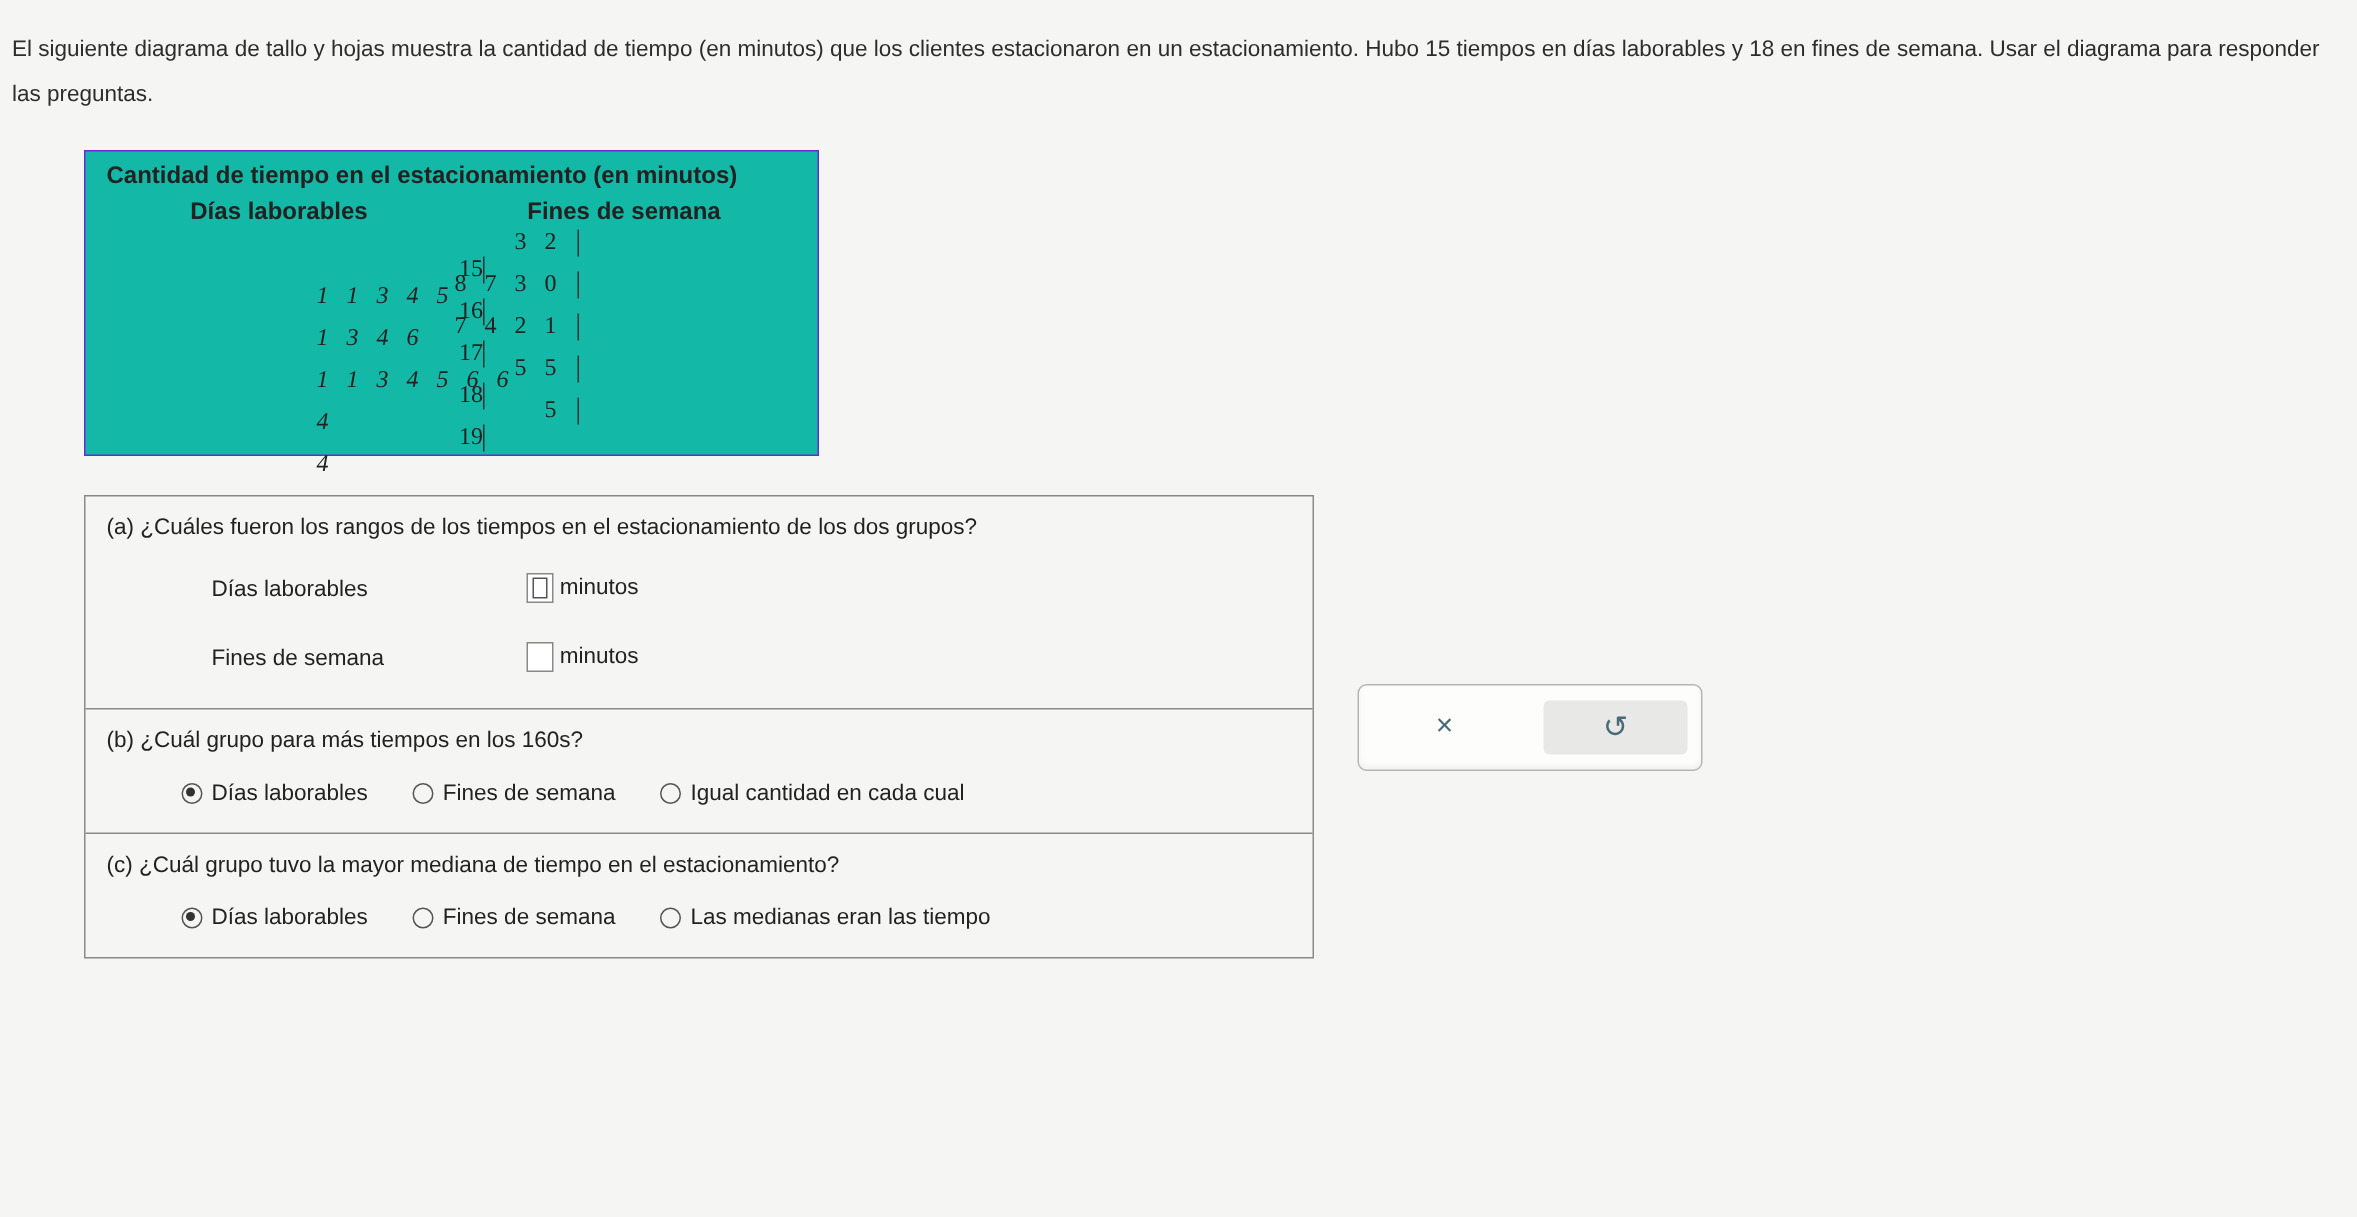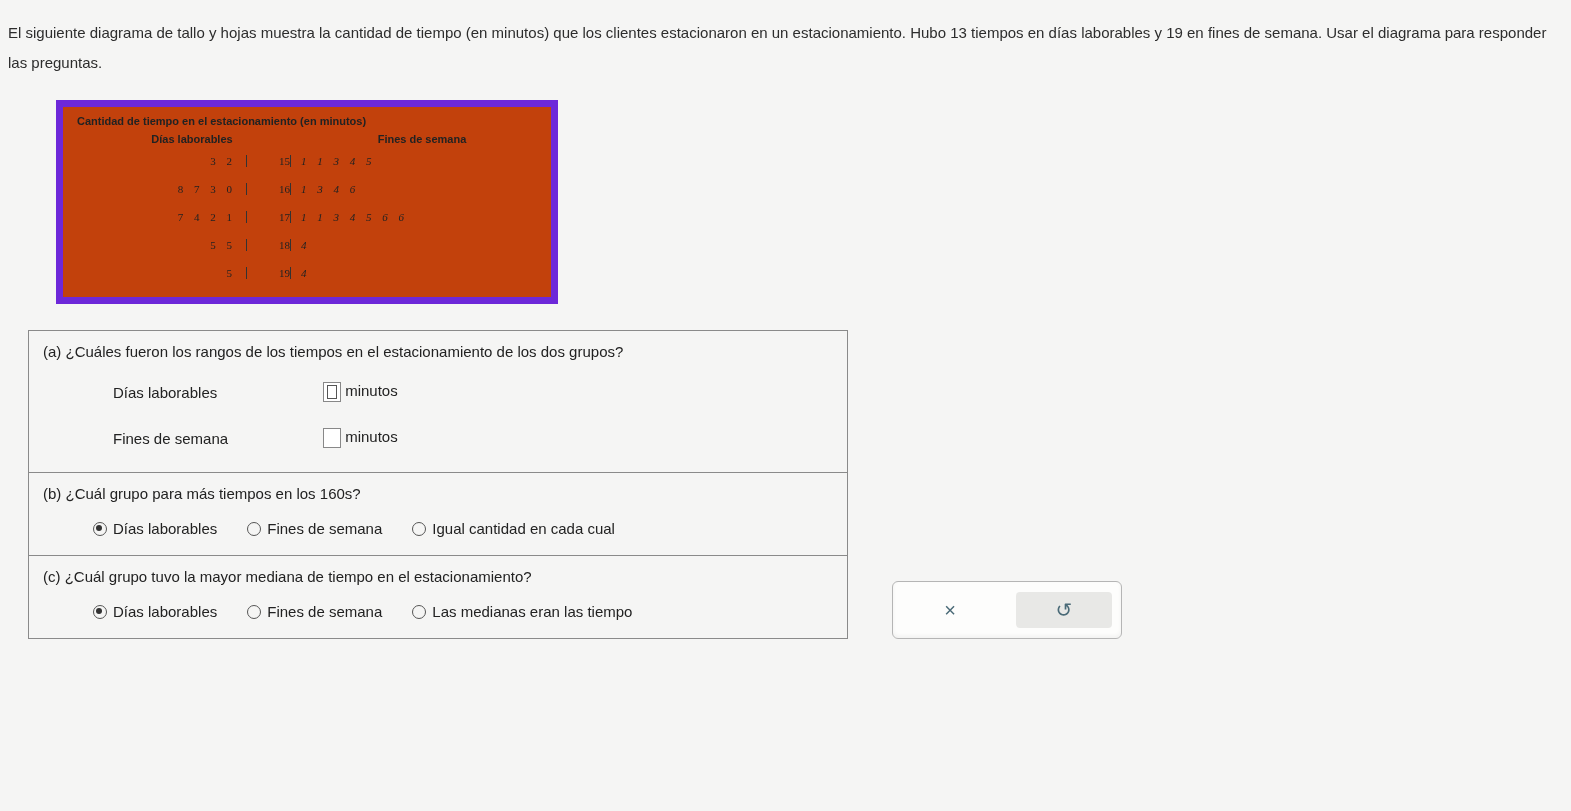--- a/index.html
+++ b/index.html
@@ -12,40 +12,40 @@
     width: 1571px;
   }
   .intro {
     line-height: 2.0;
     margin-bottom: 22px;
     font-size: 15px;
     color: #2d2d2d;
   }
   .stemleaf-box {
     display: inline-block;
-    background: #c2410c;
-    border: 7px solid #6d28d9;
+    background: #14b8a6;
+    border: 1px solid #6d28d9;
     padding: 8px 14px 10px 14px;
     margin-left: 48px;
     margin-bottom: 26px;
-    font-size: 11px;
+    font-size: 16px;
   }
   .stemleaf-title {
     font-weight: bold;
     margin-bottom: 6px;
   }
   .stemleaf-headers {
     display: flex;
     font-weight: bold;
     margin-bottom: 2px;
   }
   .stemleaf-headers .left-h { width: 230px; text-align: center; }
   .stemleaf-headers .right-h { width: 230px; text-align: center; }
   .sl-rows { font-family: Georgia, 'Times New Roman', serif; }
-  .sl-row { display: flex; align-items: center; height: 28px; }
+  .sl-row { display: flex; align-items: center; height: 28px; flex-direction: column; }
   .sl-left {
     width: 170px;
     text-align: right;
     padding-right: 10px;
     border-right: 1.5px solid #333;
     letter-spacing: 4px;
   }
   .sl-stem {
     width: 44px;
     text-align: right;
@@ -53,23 +53,23 @@
   }
   .sl-right {
     width: 200px;
     text-align: left;
     padding-left: 10px;
     letter-spacing: 4px;
     font-style: italic;
   }
   .questions-wrap {
     display: flex;
-    align-items: flex-end;
-    gap: 44px;
-    margin-left: 20px;
+    align-items: center;
+    gap: 29px;
+    margin-left: 48px;
   }
   .questions {
     border: 1px solid #8a8a8a;
     width: 820px;
     font-size: 15px;
     background: #f5f5f4;
   }
   .q-section {
     padding: 12px 14px 18px 14px;
   }
@@ -130,21 +130,21 @@
     cursor: pointer;
     border-radius: 4px;
   }
   .tool-btn:last-child { background: #e8e8e6; }
 </style>
 </head>
 <body>
 
 
 
-<div class="intro">El siguiente diagrama de tallo y hojas muestra la cantidad de tiempo (en minutos) que los clientes estacionaron en un estacionamiento. Hubo 13 tiempos en días laborables y 19 en fines de semana. Usar el diagrama para responder las preguntas.</div>
+<div class="intro">El siguiente diagrama de tallo y hojas muestra la cantidad de tiempo (en minutos) que los clientes estacionaron en un estacionamiento. Hubo 15 tiempos en días laborables y 18 en fines de semana. Usar el diagrama para responder las preguntas.</div>
 
 <div class="stemleaf-box">
   <div class="stemleaf-title">Cantidad de tiempo en el estacionamiento (en minutos)</div>
   <div class="stemleaf-headers">
     <div class="left-h">Días laborables</div>
     <div class="right-h">Fines de semana</div>
   </div>
   <div class="sl-rows">
     <div class="sl-row">
       <div class="sl-left">3 2</div>

